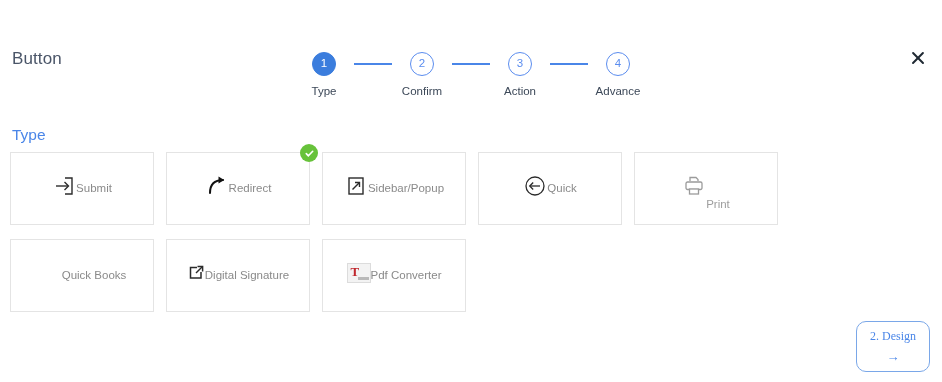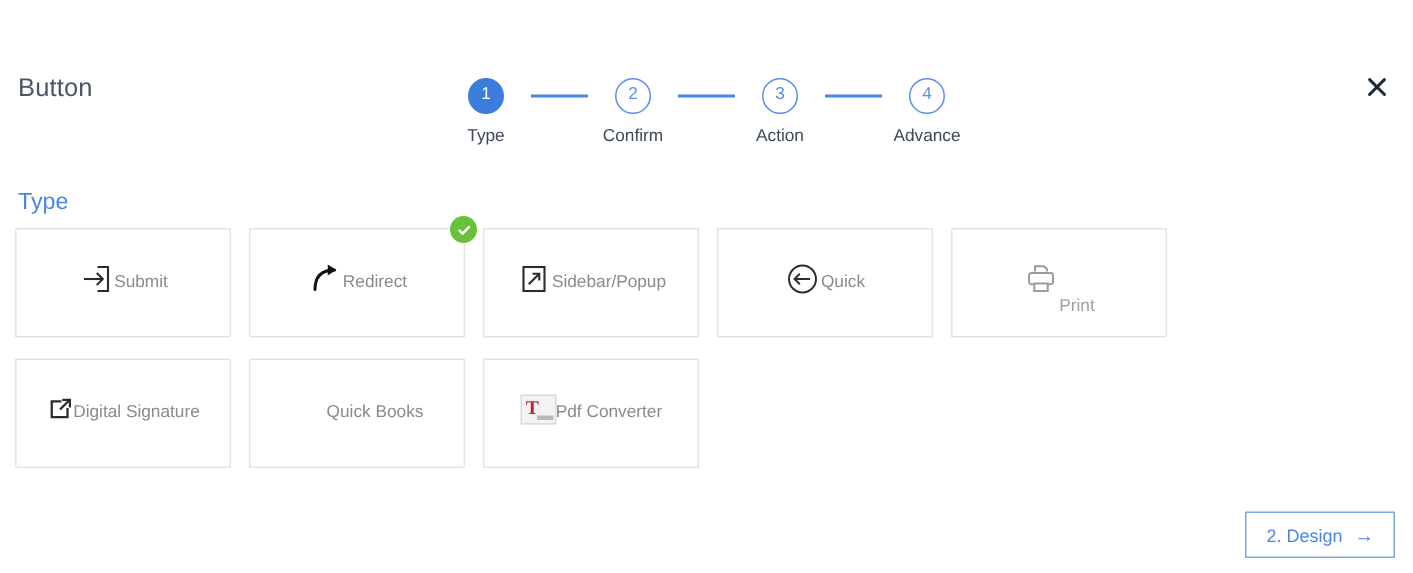--- a/index.html
+++ b/index.html
@@ -228,29 +228,30 @@
     width: 942px;
     display: flex;
     justify-content: flex-end;
     padding-right: 12px;
     box-sizing: border-box;
   }
   .next-btn {
     border: 1px solid #7aa7e8;
     background: #ffffff;
     color: #4a86e8;
-    border-radius: 0;
+    border-radius: 10px;
     font-size: 12px;
-    font-family: Liberation Sans, sans-serif;
+    font-family: Liberation Serif, serif;
     padding: 8px 13px;
     line-height: 1;
     cursor: pointer;
     display: inline-flex;
     align-items: center;
     gap: 8px;
+    flex-direction: column;
   }
   .next-btn .arrow { font-size: 13px; line-height: 1; }
 </style>
 </head>
 <body>
 
 <div class="dialog">
 
   <div class="header">
     <div class="page-title">Button</div>
@@ -350,34 +351,34 @@
           <path d="M8 7 V3.5 H14 L16 5.5 V7"></path>
           <path d="M5.5 8 H18.5 A1.5 1.5 0 0 1 20 9.5 V14 A1.5 1.5 0 0 1 18.5 15.5 H5.5 A1.5 1.5 0 0 1 4 14 V9.5 A1.5 1.5 0 0 1 5.5 8 Z"></path>
           <rect x="7.5" y="15" width="9" height="5" fill="#ffffff"></rect>
         </svg>
       </div>
       <div class="card-label">Print</div>
     </div>
 
     <div class="card">
       <div class="card-icon">
+        <div class="empty-icon"></div>
+      </div>
+      <div class="card-label">Quick Books</div>
+    </div>
+
+    <div class="card">
+      <div class="card-icon">
         <svg width="18" height="18" viewBox="0 0 18 18" fill="none" stroke="#2b2b2b" stroke-width="1.5">
           <path d="M10 3.5 H3.5 V14 H14 V8"></path>
           <path d="M9 9 L15 3"></path>
           <path d="M10.5 2.6 H15.6 V7.6"></path>
         </svg>
       </div>
       <div class="card-label">Digital Signature</div>
-    </div>
-
-    <div class="card">
-      <div class="card-icon">
-        <div class="empty-icon"></div>
-      </div>
-      <div class="card-label">Quick Books</div>
     </div>
 
     <div class="card">
       <div class="card-icon">
         <div class="broken-img">
           <span class="glyph">T</span>
           <span class="bar"></span>
         </div>
       </div>
       <div class="card-label">Pdf Converter</div>

